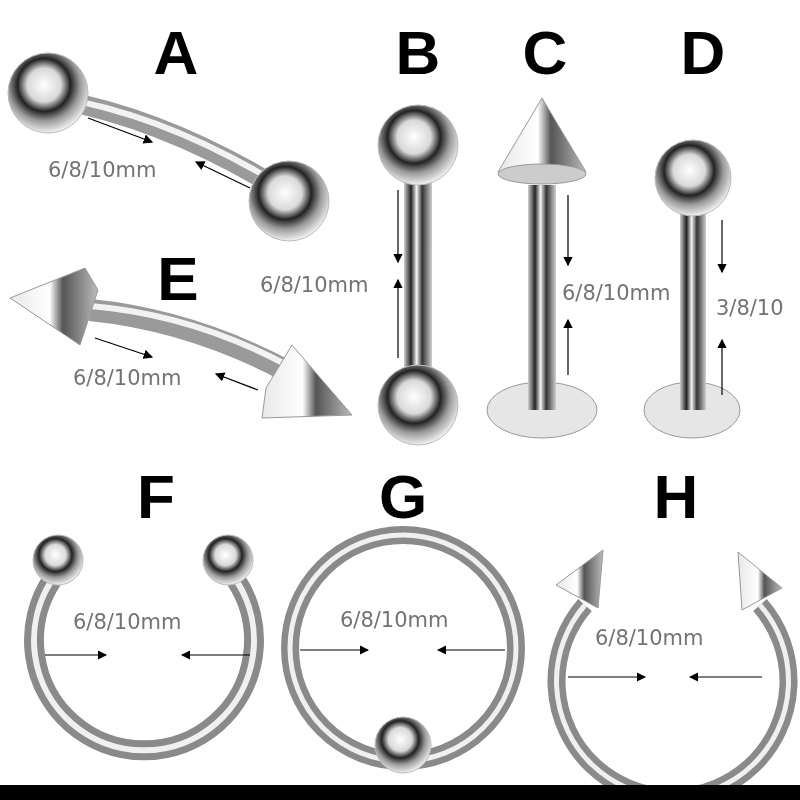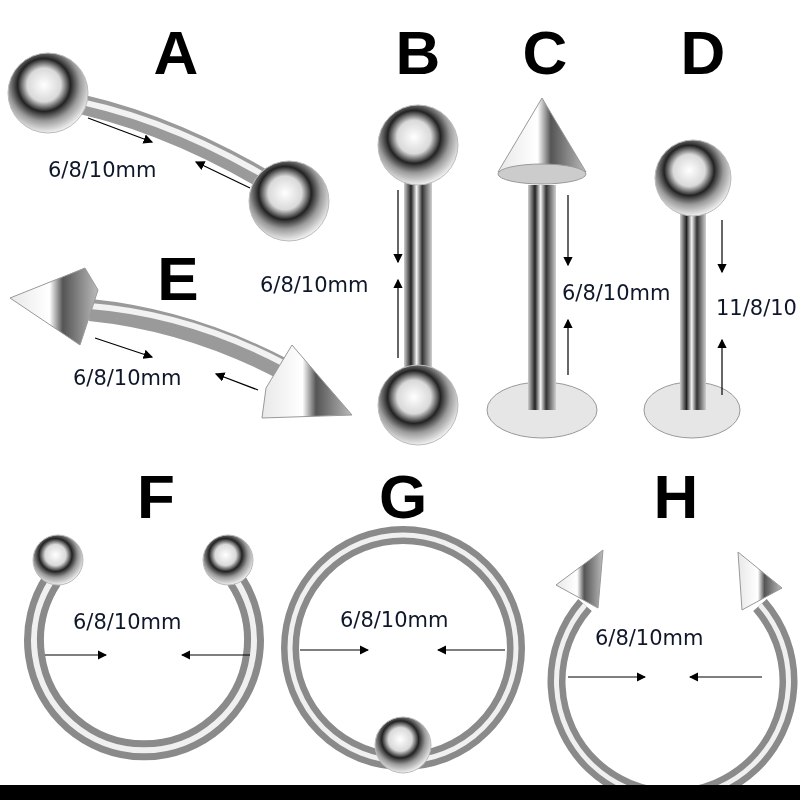--- a/index.html
+++ b/index.html
@@ -1,19 +1,19 @@
 <!DOCTYPE html>
 <html><head>
 <meta charset="utf-8">
 <style>
   html,body{margin:0;padding:0;background:#fff;}
   #stage{position:relative;width:800px;height:800px;background:#fff;overflow:hidden;font-family:"DejaVu Sans","Liberation Sans",sans-serif;}
   svg{position:absolute;left:0;top:0;}
   .letter{position:absolute;font-family:"Liberation Sans",sans-serif;font-weight:bold;font-size:62px;color:#000;line-height:1;transform:translateX(-50%);}
-  .meas{position:absolute;font-family:"DejaVu Sans",sans-serif;font-size:21px;color:#0f172a;white-space:nowrap;line-height:1;}
+  .meas{position:absolute;font-family:"DejaVu Sans",sans-serif;font-size:21px;color:#737373;white-space:nowrap;line-height:1;}
   #bottom-bar{position:absolute;left:0;top:785px;width:800px;height:15px;background:#000;}
 </style>
 </head>
 <body>
 
 <div id="stage">
 <svg width="800" height="800" viewBox="0 0 800 800">
   <defs>
     <radialGradient id="ball" cx="45%" cy="40%" r="60%">
       <stop offset="0" stop-color="#ffffff"></stop>
@@ -121,20 +121,20 @@
   <div class="letter" style="left:545px;top:22px;">C</div>
   <div class="letter" style="left:703px;top:22px;">D</div>
   <div class="letter" style="left:178px;top:248px;">E</div>
   <div class="letter" style="left:156px;top:466px;">F</div>
   <div class="letter" style="left:403px;top:466px;">G</div>
   <div class="letter" style="left:676px;top:466px;">H</div>
 
   <div class="meas" style="left:48px;top:160px;">6/8/10mm</div>
   <div class="meas" style="left:260px;top:275px;">6/8/10mm</div>
   <div class="meas" style="left:562px;top:283px;">6/8/10mm</div>
-  <div class="meas" style="left:716px;top:298px;">11/8/10</div>
+  <div class="meas" style="left:716px;top:298px;">3/8/10</div>
   <div class="meas" style="left:73px;top:368px;">6/8/10mm</div>
   <div class="meas" style="left:73px;top:612px;">6/8/10mm</div>
   <div class="meas" style="left:340px;top:610px;">6/8/10mm</div>
   <div class="meas" style="left:595px;top:628px;">6/8/10mm</div>
 
   <div id="bottom-bar"></div>
 </div>
 
 </body></html>

